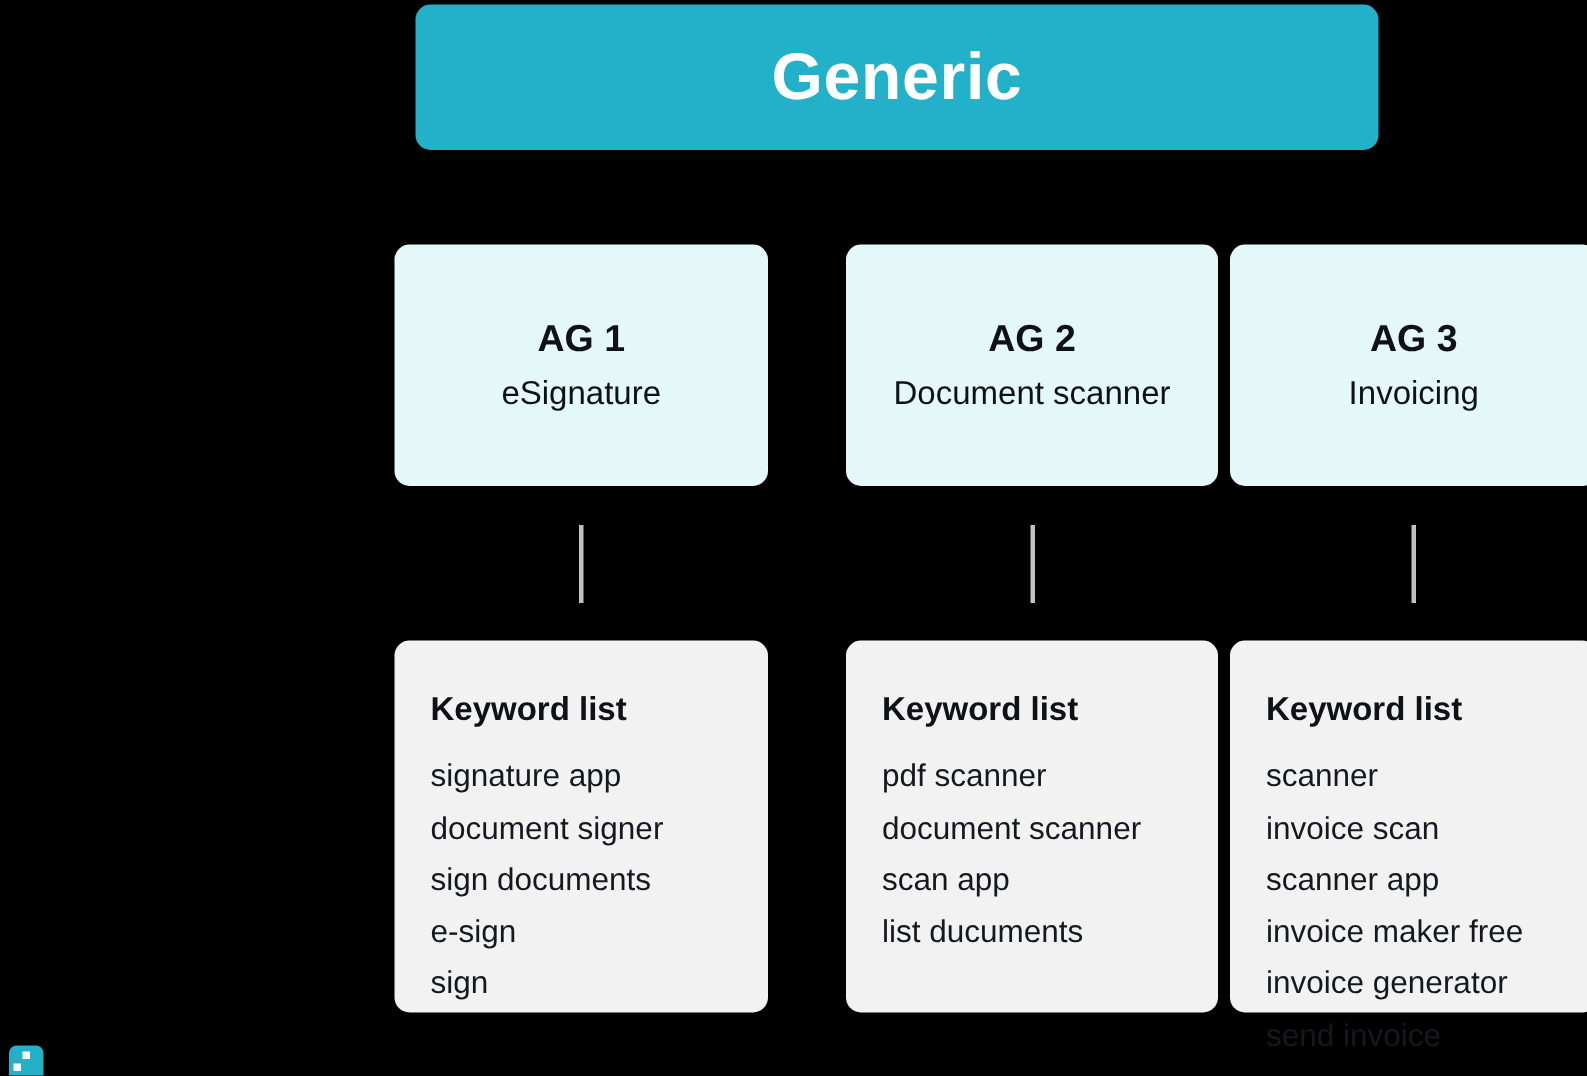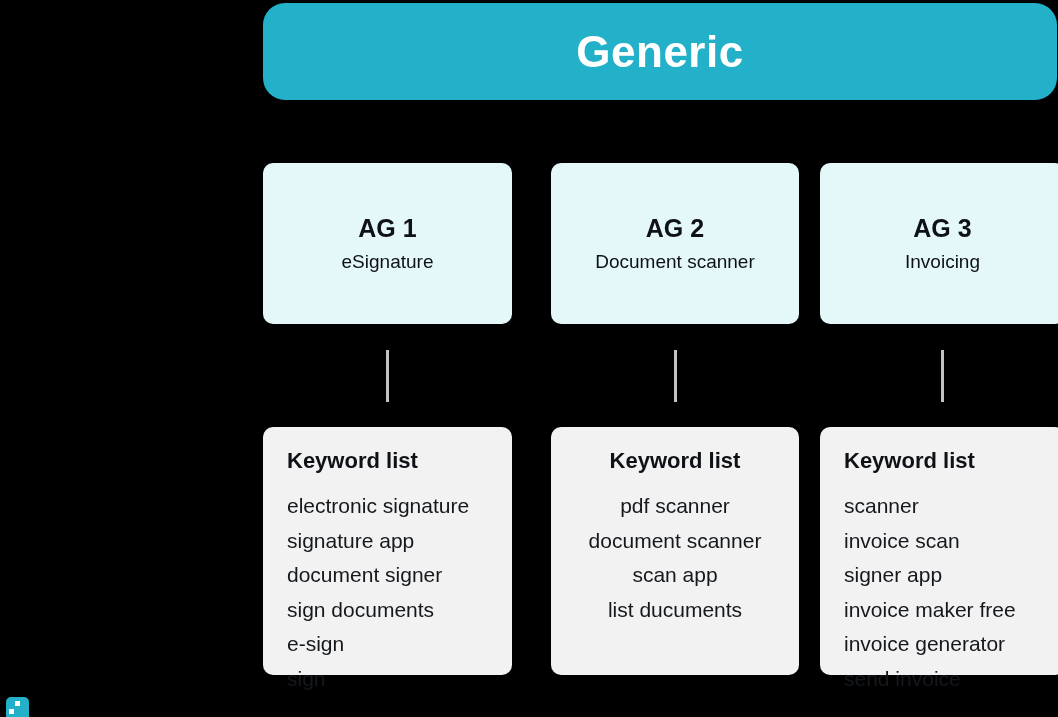--- a/index.html
+++ b/index.html
@@ -19,76 +19,76 @@
     height: 717px;
     background: var(--background);
     position: relative;
     overflow: hidden;
     font-family: "Liberation Sans", sans-serif;
   }
 
   
   .banner {
     position: absolute;
-    left: 263px;
+    left: 277px;
     top: 3px;
-    width: 794px;
+    width: 642px;
     height: 97px;
     background: var(--banner);
-    border-radius: 22px;
+    border-radius: 10px;
     display: flex;
     align-items: center;
     justify-content: center;
   }
   .banner-title {
     color: var(--text_white);
     font-size: 44px;
     font-weight: 700;
     letter-spacing: 0.5px;
   }
 
   
   .column { position: absolute; top: 163px; }
   .col-0 { left: 263px; width: 249px; }
-  .col-1 { left: 551px; width: 248px; text-align: center; }
+  .col-1 { left: 564px; width: 248px; }
   .col-2 { left: 820px; width: 245px; }
 
   .ag-card {
     height: 161px;
     background: var(--ag_card);
     border-radius: 10px;
     display: flex;
     flex-direction: column;
     align-items: center;
     justify-content: center;
     gap: 8px;
   }
   .ag-title {
     font-size: 25px;
     font-weight: 700;
     color: var(--text_dark);
   }
   .ag-subtitle {
-    font-size: 19px;
+    font-size: 22px;
     font-weight: 400;
     color: var(--text_dark);
   }
 
   .connector {
     width: 3px;
     height: 52px;
     background: var(--connector);
     margin: 26px auto 25px auto;
   }
 
   .keyword-card {
     height: 248px;
     background: var(--keyword_card);
     border-radius: 10px;
-    padding: 20px 24px;
+    padding: 32px 24px;
   }
   .keyword-header {
     font-size: 22px;
     font-weight: 700;
     line-height: 28px;
     color: var(--text_dark);
     margin: 0;
   }
   .keyword-items {
     list-style: none;
@@ -135,21 +135,20 @@
 
 <div class="column col-0">
   <div class="ag-card">
     <span class="ag-title">AG 1</span>
     <span class="ag-subtitle">eSignature</span>
   </div>
   <div class="connector"></div>
   <div class="keyword-card">
     <p class="keyword-header">Keyword list</p>
     <ul class="keyword-items">
-      <li>electronic signature</li>
       <li>signature app</li>
       <li>document signer</li>
       <li>sign documents</li>
       <li>e-sign</li>
       <li>sign</li>
     </ul>
   </div>
 </div>
 
 <div class="column col-1">
@@ -173,21 +172,21 @@
   <div class="ag-card">
     <span class="ag-title">AG 3</span>
     <span class="ag-subtitle">Invoicing</span>
   </div>
   <div class="connector"></div>
   <div class="keyword-card">
     <p class="keyword-header">Keyword list</p>
     <ul class="keyword-items">
       <li>scanner</li>
       <li>invoice scan</li>
-      <li>signer app</li>
+      <li>scanner app</li>
       <li>invoice maker free</li>
       <li>invoice generator</li>
       <li>send invoice</li>
     </ul>
   </div>
 </div>
 
 <div class="logo">
   <span class="dot-a"></span>
   <span class="dot-b"></span>

